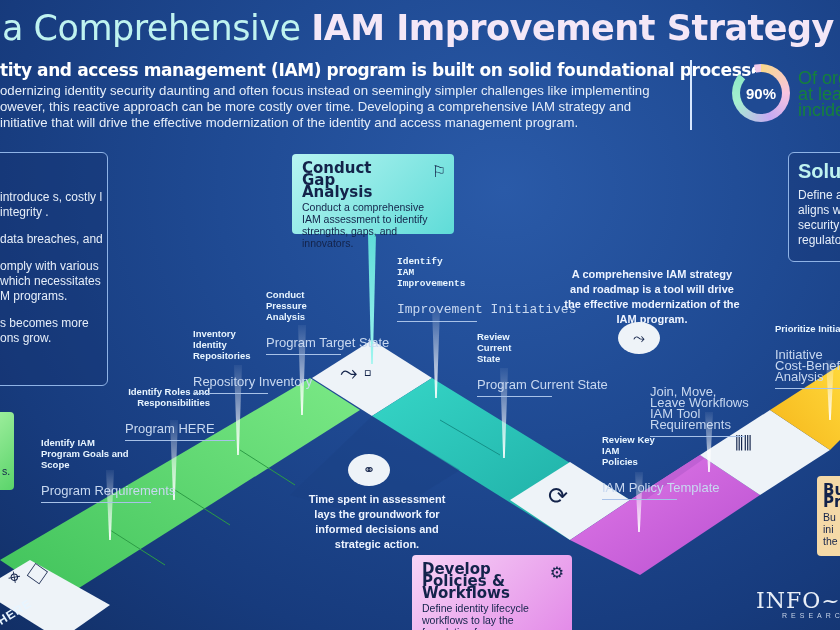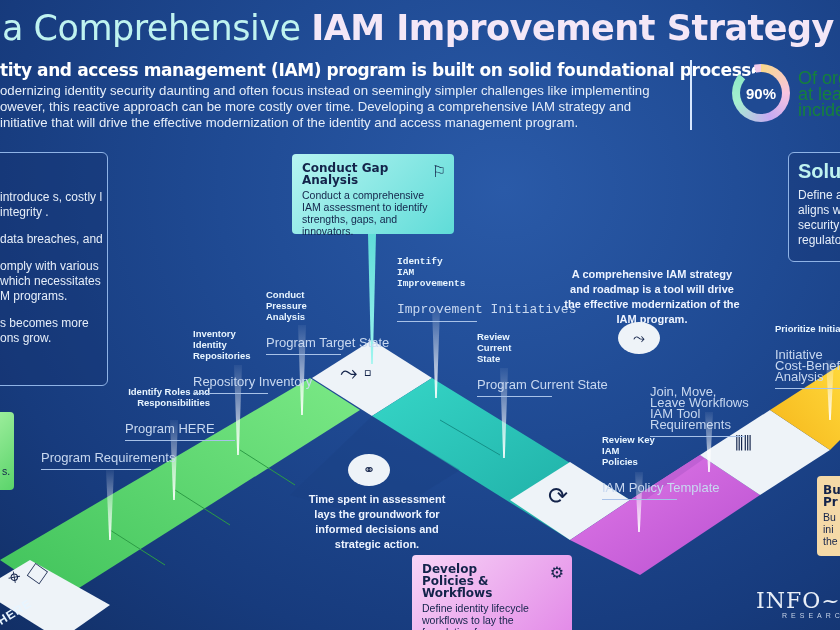--- a/index.html
+++ b/index.html
@@ -27,21 +27,21 @@
   .stat-value { font-size: 15px; font-weight: bold; color: #fff; }
   .stat-text { left: 798px; top: 70px; font-size: 18px; line-height: 16px; color: #15803d; white-space: nowrap; }
   .panel { border: 1.5px solid #8fb3e6; border-radius: 6px; background: rgba(20,50,110,0.35); }
   .left-panel { left: -20px; top: 152px; width: 128px; height: 234px; }
   .left-panel-text { left: 0; top: 190px; width: 105px; font-size: 12px; line-height: 15px; color: #e6eef9; }
   .left-panel-text p { margin-bottom: 12px; }
   .right-panel { left: 788px; top: 152px; width: 80px; height: 110px; }
   .right-panel-title { left: 798px; top: 160px; font-size: 20px; font-weight: bold; color: #bff3f0; white-space: nowrap; }
   .right-panel-text { left: 798px; top: 188px; font-size: 12px; line-height: 15px; color: #e6eef9; white-space: nowrap; }
   .callout { border-radius: 4px; padding: 8px 10px; color: #13234a; }
-  .callout-title { font-weight: bold; font-size: 12px; line-height: 12px; font-family: "DejaVu Sans", sans-serif; }
+  .callout-title { font-weight: bold; font-size: 15px; line-height: 12px; font-family: "DejaVu Sans", sans-serif; }
   .callout-body { font-size: 10.5px; line-height: 12px; margin-top: 3px; }
   .gap-callout { left: 292px; top: 154px; width: 162px; height: 80px; background: linear-gradient(135deg, #b6f4f1, #5fdcd8); }
   .policy-callout { left: 412px; top: 555px; width: 160px; height: 80px; background: linear-gradient(135deg, #f7d4f6, #e38ae8); }
   .green-callout { left: -20px; top: 412px; width: 34px; height: 78px; background: linear-gradient(135deg, #a9f2a5, #5ad46a); border-radius: 4px; }
   .tan-callout { left: 817px; top: 476px; width: 40px; height: 80px; background: #f4d9a7; border-radius: 4px; }
   .tan-callout .callout-title, .tan-callout .callout-body { white-space: nowrap; }
   .icon-glyph { position: absolute; right: 8px; top: 8px; font-size: 16px; color: #13234a; }
   .step-label { font-size: 9.5px; line-height: 11px; white-space: nowrap; }
   .step-title { font-weight: bold; color: #e8f5ff; }
   .step-sub { color: #c8d8f0; font-size: 13px; margin-top: 15px; }
@@ -165,20 +165,21 @@
 
 <div class="abs green-callout">
   <div class="callout-body" style="position:absolute;left:22px;top:50px;color:#13234a;">s.</div>
 </div>
 <div class="abs tan-callout" style="padding:8px 6px;color:#13234a;">
   <div class="callout-title" style="width:20px;white-space:normal;">Bu Pr</div>
   <div class="callout-body" style="width:20px;white-space:normal;">Bu ini the</div>
 </div>
 
 <div class="abs step-label" style="left:41px;top:437px;">
+  <div class="step-title" style="width:95px;white-space:normal;">Identify IAM Program Goals and Scope</div>
   <div class="step-sub">Program Requirements</div>
   <div class="step-line"></div>
 </div>
 <div class="abs step-label" style="left:125px;top:386px;">
   <div class="step-title" style="width:85px;white-space:normal;text-align:right;">Identify Roles and Responsibilities</div>
   <div class="step-sub">Program HERE</div>
   <div class="step-line"></div>
 </div>
 <div class="abs step-label" style="left:193px;top:328px;">
   <div class="step-title" style="width:75px;white-space:normal;">Inventory Identity Repositories</div>

